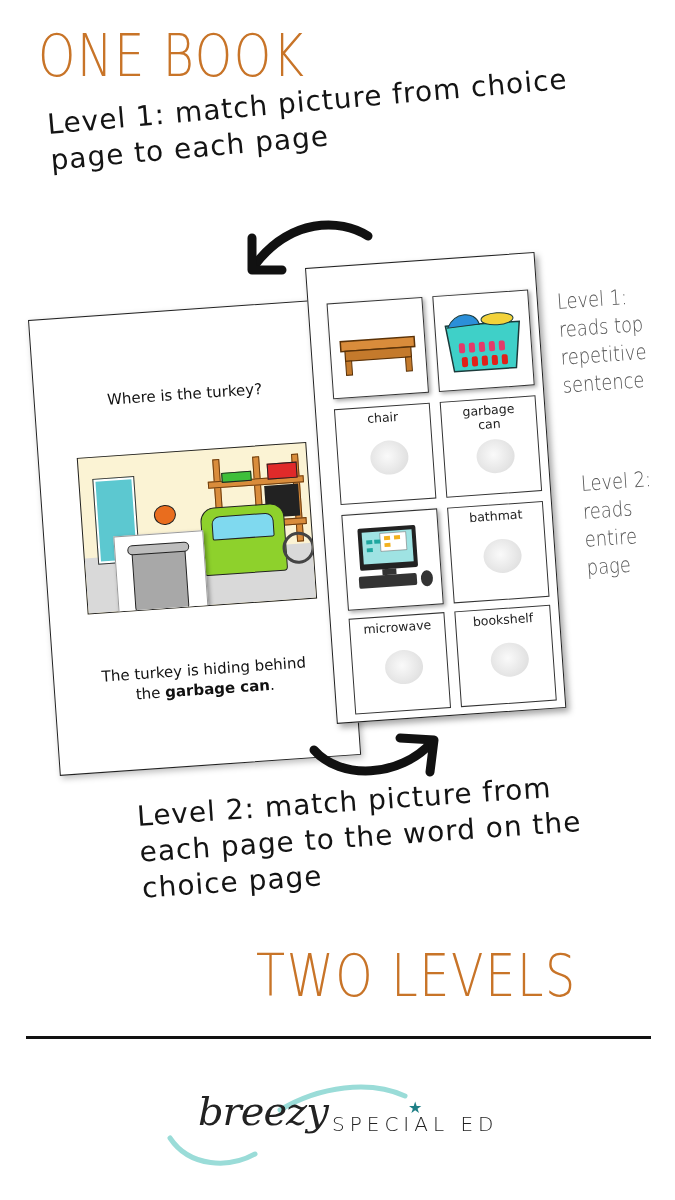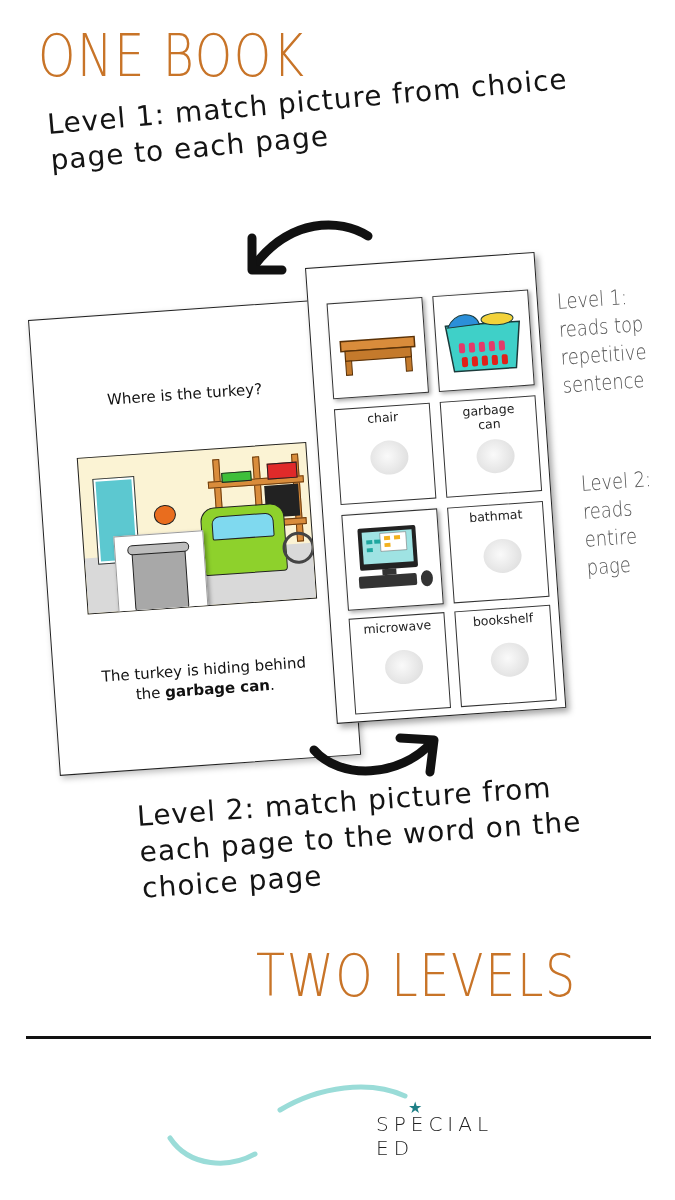--- a/index.html
+++ b/index.html
@@ -182,14 +182,15 @@
 <div class="abs title-orange" style="left:256px; top:942px;">TWO LEVELS</div>
 
 <div class="abs divider"></div>
 
 <div class="abs" style="left:160px; top:1068px; width:360px; height:110px;">
   <svg class="abs" style="left:0; top:0;" width="360" height="110">
     <path d="M10 70 C 30 100, 70 100, 95 86" stroke="#9adcd8" stroke-width="5" fill="none" stroke-linecap="round"></path>
     <path d="M120 42 C 160 18, 210 12, 245 28" stroke="#9adcd8" stroke-width="5" fill="none" stroke-linecap="round"></path>
   </svg>
   <span class="abs" style="left:248px; top:30px; color:#1e7f86; font-size:16px;">★</span>
-  <span class="abs logo-caps" style="left:172px; top:44px;margin-left:44px;">SPECIAL ED</span>
+  <span class="abs logo-script" style="left:38px; top:20px;">breezy</span>
+  <span class="abs logo-caps" style="left:172px; top:44px;">SPECIAL ED</span>
 </div>
 
 </body></html>

